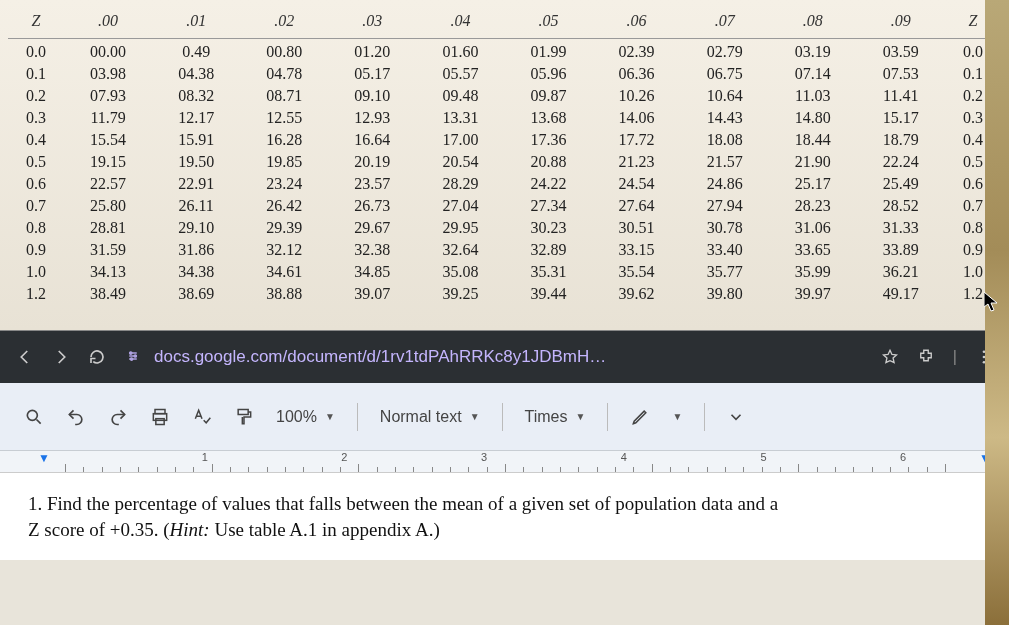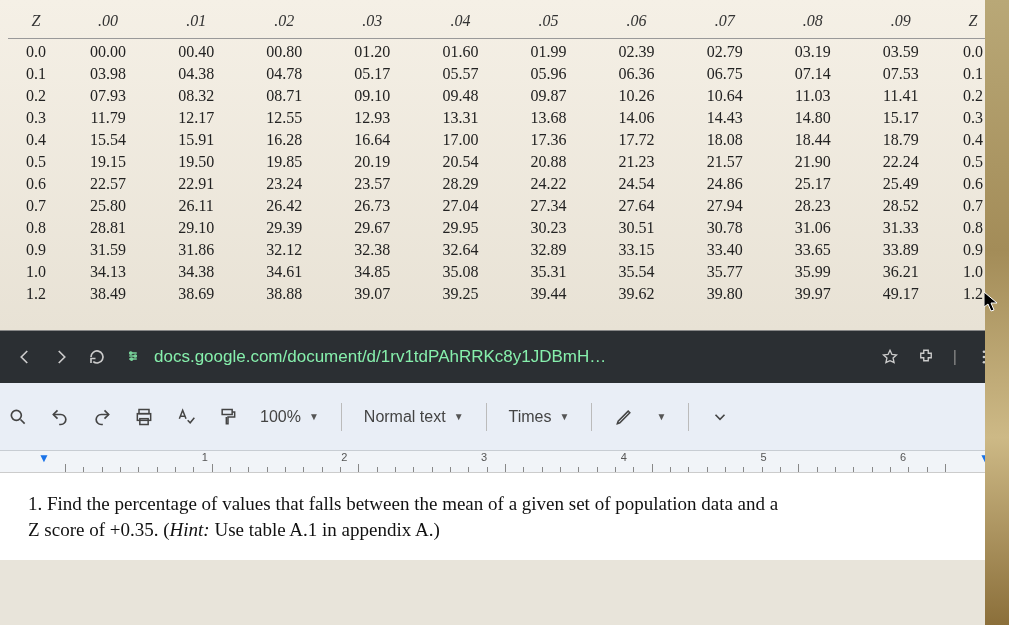--- a/index.html
+++ b/index.html
@@ -31,30 +31,30 @@
   .browser-bar {
     height: 52px;
     background: #2b2f33;
     display: flex;
     align-items: center;
     padding: 0 16px;
     gap: 18px;
     color: #ddd;
   }
   .browser-bar .nav-icon { width: 18px; height: 18px; display: flex; align-items: center; justify-content: center; color: #ccc; cursor: pointer; }
-  .omnibox { flex: 1; display: flex; align-items: center; gap: 12px; background: transparent; color: #86efac; font-size: 17px; }
+  .omnibox { flex: 1; display: flex; align-items: center; gap: 12px; background: transparent; color: #c4b5fd; font-size: 17px; }
   .omnibox .url { white-space: nowrap; overflow: hidden; text-overflow: ellipsis; }
   .lock { font-size: 15px; opacity: .85; }
 
   .docs-toolbar {
     height: 68px;
     background: #e9eef6;
     display: flex;
     align-items: center;
-    padding: 0 8px;
+    padding: 0 24px;
     gap: 22px;
     border-bottom: 1px solid #c8cdd3;
     color: #444;
     font-size: 16px;
   }
   .tool-btn { cursor: pointer; display: flex; align-items: center; justify-content: center; color: #444; }
   .zoom { display: flex; align-items: center; gap: 6px; }
   .sep { width: 1px; height: 28px; background: #bbb; }
   .dropdown { display: flex; align-items: center; gap: 8px; cursor: pointer; }
   .caret { font-size: 10px; color: #555; }
@@ -115,21 +115,21 @@
           <th>.07</th>
           <th>.08</th>
           <th>.09</th>
           <th>Z</th>
         </tr>
       </thead>
     <tbody id="ztbody">
         <tr>
           <td class="rowlabel">0.0</td>
           <td>00.00</td>
-          <td>00.40</td>
+          <td>0.49</td>
           <td>00.80</td>
           <td>01.20</td>
           <td>01.60</td>
           <td>01.99</td>
           <td>02.39</td>
           <td>02.79</td>
           <td>03.19</td>
           <td>03.59</td>
           <td class="rowlabel">0.0</td>
         </tr>

